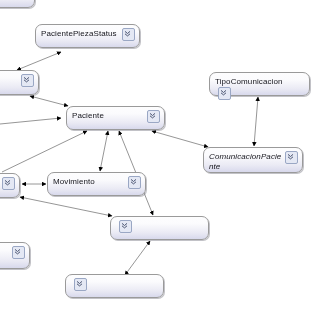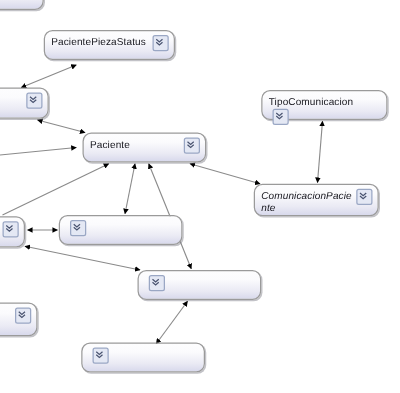--- a/index.html
+++ b/index.html
@@ -131,20 +131,21 @@
       <div class="node" style="left: 203px; top: 147px; width: 100px; height: 26px; font-style: italic;">
         <div class="node-label">ComunicacionPaciente</div>
         <div class="expander">
           <svg width="7" height="7" viewBox="0 0 7 7">
             <path d="M1 1.4 L3.5 3.5 L6 1.4" fill="none" stroke="#4a5470" stroke-width="1"></path>
             <path d="M1 3.8 L3.5 5.9 L6 3.8" fill="none" stroke="#4a5470" stroke-width="1"></path>
           </svg>
         </div>
       </div>
       <div class="node" style="left: 47px; top: 172px; width: 99px; height: 24px;">
+        <div class="node-label">Movimiento</div>
         <div class="expander">
           <svg width="7" height="7" viewBox="0 0 7 7">
             <path d="M1 1.4 L3.5 3.5 L6 1.4" fill="none" stroke="#4a5470" stroke-width="1"></path>
             <path d="M1 3.8 L3.5 5.9 L6 3.8" fill="none" stroke="#4a5470" stroke-width="1"></path>
           </svg>
         </div>
       </div>
       <div class="node" style="left: 110px; top: 216px; width: 99px; height: 24px;">
         <div class="expander">
           <svg width="7" height="7" viewBox="0 0 7 7">

